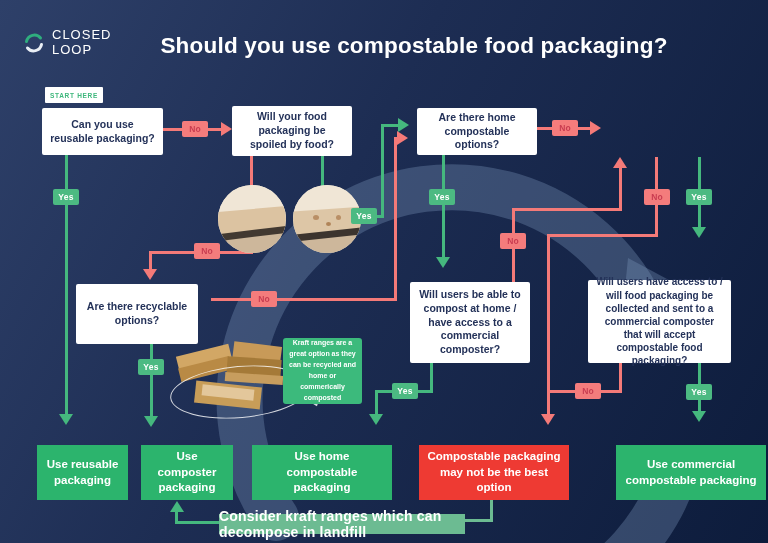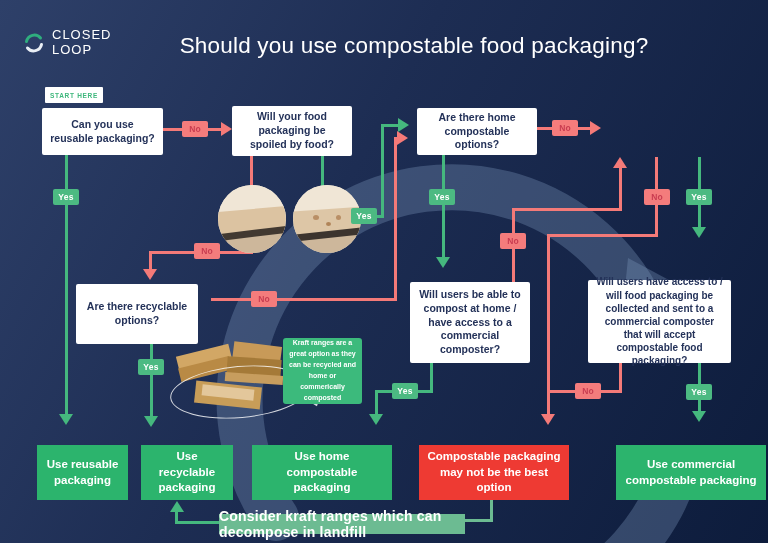--- a/index.html
+++ b/index.html
@@ -46,21 +46,21 @@
     color:#ffffff;font-weight:bold;font-size:14px;display:flex;align-items:center;justify-content:center;
     z-index:4;letter-spacing:.2px;
   }
   .start{
     position:absolute;left:45px;top:87px;width:58px;height:16px;background:#ffffff;
     color:#3eb77c;font-size:6.5px;font-weight:bold;letter-spacing:.7px;
     display:flex;align-items:center;justify-content:center;z-index:4;border-radius:1px;
   }
   .title{
     position:absolute;left:110px;top:33px;width:608px;text-align:center;z-index:4;
-    color:#ffffff;font-size:22.5px;font-weight:normal;letter-spacing:.2px;
+    color:#ffffff;font-size:22.5px;font-weight:bold;letter-spacing:.2px;
   }
   .logo{position:absolute;left:22px;top:28px;display:flex;align-items:center;gap:6px;z-index:4}
   .logo-text{color:#ffffff;font-size:13px;font-weight:normal;letter-spacing:1px;line-height:1.15}
   .circle{
     position:absolute;width:68px;height:68px;border-radius:50%;background:#ece1cf;
     overflow:hidden;z-index:3;
   }
   .circle i{position:absolute;display:block}
   .kraft{position:absolute;z-index:3}
   .kraft i{position:absolute;display:block}
@@ -174,21 +174,21 @@
   <div class="tag yes" style="left:138px;top:359px">Yes</div>
 
   <div class="q" style="left:42px;top:108px;width:121px;height:47px">Can you use reusable packaging?</div>
   <div class="q" style="left:232px;top:106px;width:120px;height:50px">Will your food packaging be spoiled by food?</div>
   <div class="q" style="left:417px;top:108px;width:120px;height:47px">Are there home compostable options?</div>
   <div class="q" style="left:76px;top:284px;width:122px;height:60px">Are there recyclable options?</div>
   <div class="q" style="left:410px;top:282px;width:120px;height:81px">Will users be able to compost at home / have access to a commercial composter?</div>
   <div class="q" style="left:588px;top:280px;width:143px;height:83px;font-size:10px">Will users have access to / will food packaging be collected and sent to a commercial composter that will accept compostable food packaging?</div>
 
   <div class="out" style="left:37px;top:445px;width:91px;height:55px">Use reusable packaging</div>
-  <div class="out" style="left:141px;top:445px;width:92px;height:55px">Use recyclable packaging</div>
+  <div class="out" style="left:141px;top:445px;width:92px;height:55px">Use composter packaging</div>
   <div class="out" style="left:252px;top:445px;width:140px;height:55px">Use home compostable packaging</div>
   <div class="out red" style="left:419px;top:445px;width:150px;height:55px">Compostable packaging may not be the best option</div>
   <div class="out" style="left:616px;top:445px;width:150px;height:55px">Use commercial compostable packaging</div>
 
   <div class="circle" style="left:218px;top:185px">
     <i style="left:0;top:0;width:68px;height:36px;background:#f0e6d6"></i>
     <i style="left:-8px;top:24px;width:86px;height:26px;background:#dcc3a1;transform:rotate(-5deg)"></i>
     <i style="left:-9px;top:45px;width:88px;height:9px;background:#423931;transform:rotate(-7deg)"></i>
     <i style="left:-9px;top:52px;width:88px;height:18px;background:#cdb79b;transform:rotate(-7deg)"></i>
   </div>

